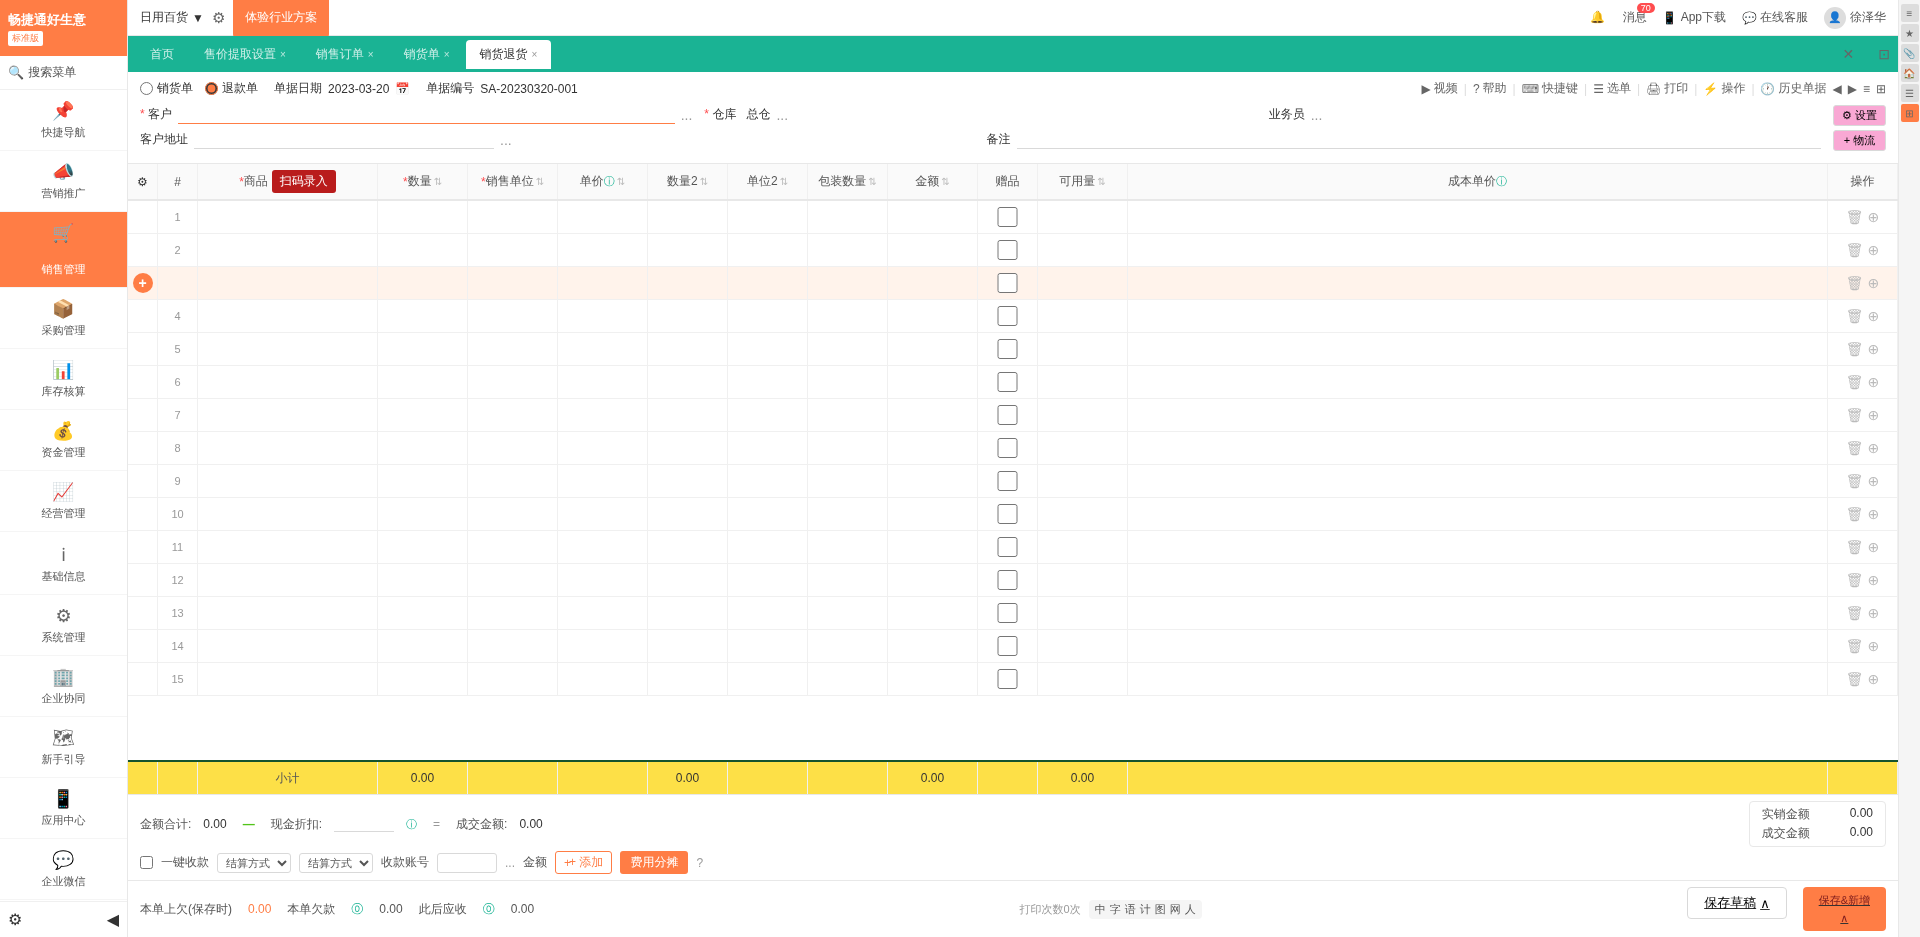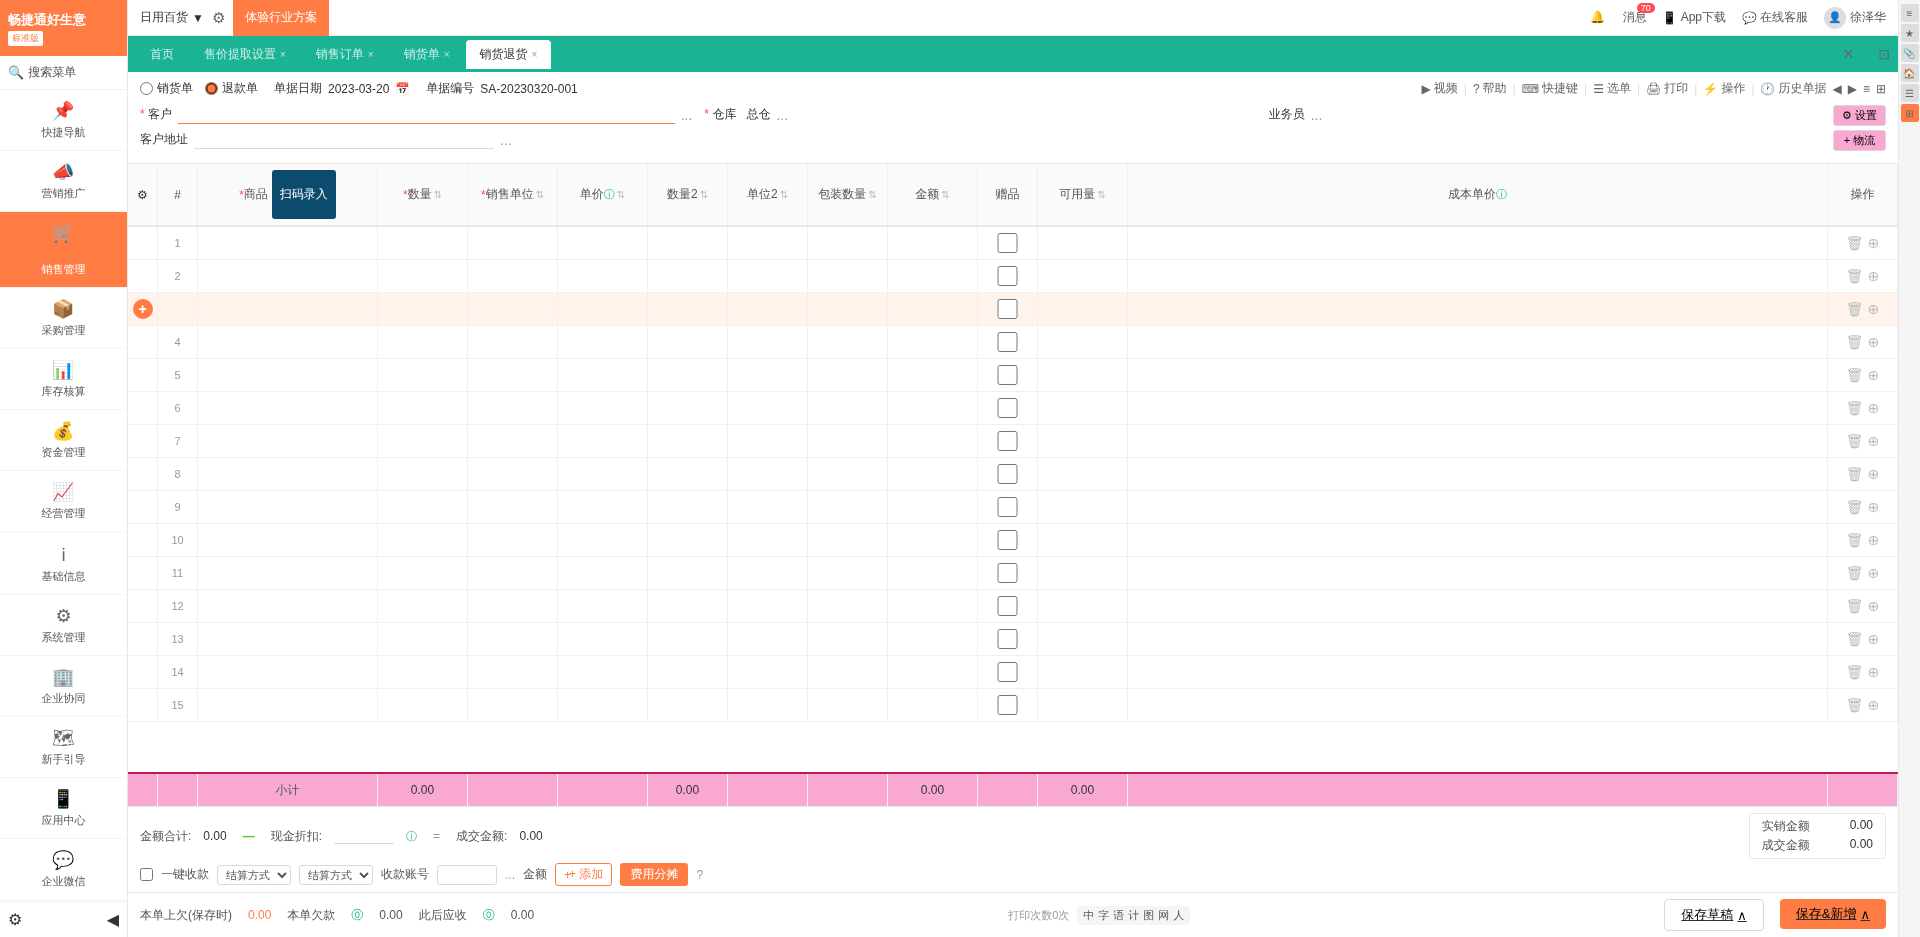--- a/index.html
+++ b/index.html
@@ -60,39 +60,39 @@
     .form-field { display: flex; align-items: center; gap: 6px; flex: 1; }
     .form-label { color: #333; font-size: 12px; white-space: nowrap; }
     .form-label.required::before { content: '* '; color: #ff4d4f; }
     .form-input { flex: 1; border: none; border-bottom: 1px solid #d9d9d9; padding: 2px 4px; font-size: 12px; outline: none; color: #333; min-width: 0; }
     .form-dots { color: #999; font-size: 14px; cursor: pointer; }
     .form-side-btns { display: flex; flex-direction: column; gap: 4px; }
     .form-side-btn { border: 1px solid #d9d9d9; background: #f9a8d4; padding: 2px 8px; border-radius: 3px; font-size: 11px; cursor: pointer; white-space: nowrap; }
 
     
     .table-area { flex: 1; overflow: hidden; display: flex; flex-direction: column; background: #fff; margin: 0; }
-    .scan-btn { background: #0c4a6e; color: #fff; border: none; padding: 16px 8px; border-radius: 3px; font-size: 12px; cursor: pointer; margin-left: 4px; }
+    .scan-btn { background: #b91c1c; color: #fff; border: none; padding: 3px 8px; border-radius: 3px; font-size: 12px; cursor: pointer; margin-left: 4px; }
     .col-headers { display: flex; background: #fafafa; border-bottom: 2px solid #e8e8e8; flex-shrink: 0; }
     .col-header { display: flex; align-items: center; justify-content: center; padding: 6px 4px; font-size: 12px; color: #555; font-weight: 500; border-right: 1px solid #f0f0f0; position: relative; white-space: nowrap; }
     .col-header .required-star { color: #ff4d4f; }
     .col-sort { color: #bbb; font-size: 10px; cursor: pointer; margin-left: 2px; }
 
     .table-body { flex: 1; overflow-y: auto; }
     .table-row { display: flex; border-bottom: 1px solid #f0f0f0; }
     .table-row.highlighted { background: #fff3eb; }
     .table-cell { display: flex; align-items: center; justify-content: center; padding: 4px 3px; border-right: 1px solid #f0f0f0; font-size: 12px; color: #333; min-height: 32px; }
     .table-cell input { border: none; outline: none; background: transparent; width: 100%; text-align: center; font-size: 12px; }
     .cell-checkbox { width: 20px; height: 20px; }
     .add-row-btn { width: 20px; height: 20px; background: #ff7d45; color: #fff; border-radius: 50%; display: flex; align-items: center; justify-content: center; cursor: pointer; font-size: 14px; font-weight: bold; }
     .row-num { color: #999; font-size: 11px; }
     .action-icons { display: flex; gap: 4px; align-items: center; }
     .action-icon { color: #bbb; cursor: pointer; font-size: 14px; }
 
     
-    .totals-row { display: flex; background: #f9a8d4; border-top: 2px solid #be185d; flex-shrink: 0; }
+    .totals-row { display: flex; background: #fde047; border-top: 2px solid #14532d; flex-shrink: 0; }
 
     
     .bottom-summary { background: #fff; border-top: 1px solid #e8e8e8; padding: 6px 12px; flex-shrink: 0; }
     .summary-row { display: flex; align-items: center; gap: 16px; margin-bottom: 4px; }
     .summary-item { display: flex; align-items: center; gap: 12px; font-size: 12px; }
     .summary-label { color: #555; }
     .summary-value { color: #333; font-weight: 500; }
     .eq-sign { color: #999; }
     .minus-sign { color: #52c41a; font-weight: bold; }
     .payment-row { display: flex; align-items: center; gap: 8px; flex-wrap: wrap; }
@@ -102,21 +102,21 @@
     .payment-input { border: 1px solid #d9d9d9; border-radius: 3px; padding: 2px 6px; font-size: 12px; width: 60px; outline: none; }
     .add-btn { background: #fff; border: 1px solid #ff7d45; color: #ff7d45; padding: 2px 8px; border-radius: 3px; font-size: 12px; cursor: pointer; display: flex; align-items: center; gap: 2px; }
     .fee-btn { background: #ff7d45; color: #fff; border: none; padding: 3px 10px; border-radius: 3px; font-size: 12px; cursor: pointer; }
 
     
     .footer { background: #fff; border-top: 1px solid #e8e8e8; padding: 6px 12px; display: flex; align-items: center; justify-content: space-between; flex-shrink: 0; }
     .footer-left { display: flex; align-items: center; gap: 16px; font-size: 12px; color: #555; }
     .footer-mid { display: flex; align-items: center; gap: 8px; }
     .footer-right { display: flex; align-items: flex-start; gap: 16px; text-decoration: underline; }
     .save-draft-btn { background: #fff; border: 1px solid #d9d9d9; padding: 6px 16px; border-radius: 4px; font-size: 13px; cursor: pointer; display: flex; align-items: center; gap: 4px; }
-    .save-new-btn { background: #ff7d45; color: #000000; border: none; padding: 6px 16px; border-radius: 4px; font-size: 13px; cursor: pointer; display: flex; align-items: center; gap: 4px; }
+    .save-new-btn { background: #ff7d45; color: #7f1d1d; border: none; padding: 6px 16px; border-radius: 4px; font-size: 11px; cursor: pointer; display: flex; align-items: center; gap: 4px; flex-direction: column; }
 
     
     .right-panel { width: 22px; background: #f5f5f5; display: flex; flex-direction: column; align-items: center; gap: 2px; padding: 4px 2px; border-left: 1px solid #e8e8e8; flex-shrink: 0; }
     .right-panel-btn { width: 18px; height: 18px; background: #ddd; border-radius: 2px; cursor: pointer; display: flex; align-items: center; justify-content: center; font-size: 10px; color: #666; }
 
     .col-w-num { width: 40px; flex-shrink: 0; }
     .col-w-product { width: 180px; flex-shrink: 0; }
     .col-w-qty { width: 90px; flex-shrink: 0; }
     .col-w-unit { width: 90px; flex-shrink: 0; }
     .col-w-price { width: 90px; flex-shrink: 0; }
@@ -357,20 +357,24 @@
                 <span class="form-label">业务员</span>
                 <span class="form-dots">...</span>
               </div>
             </div>
             <div class="form-row">
               <div class="form-field">
                 <span class="form-label">客户地址</span>
                 <input class="form-input" style="max-width: 300px;">
                 <span class="form-dots">...</span>
               </div>
+              <div class="form-field">
+                <span class="form-label">备注</span>
+                <input class="form-input" style="">
+              </div>
             </div>
           </div>
           <div class="form-side-btns">
             <button class="form-side-btn">⚙ 设置</button>
             <button class="form-side-btn">+ 物流</button>
           </div>
         </div>
       </div>
 
       <div class="table-area">

